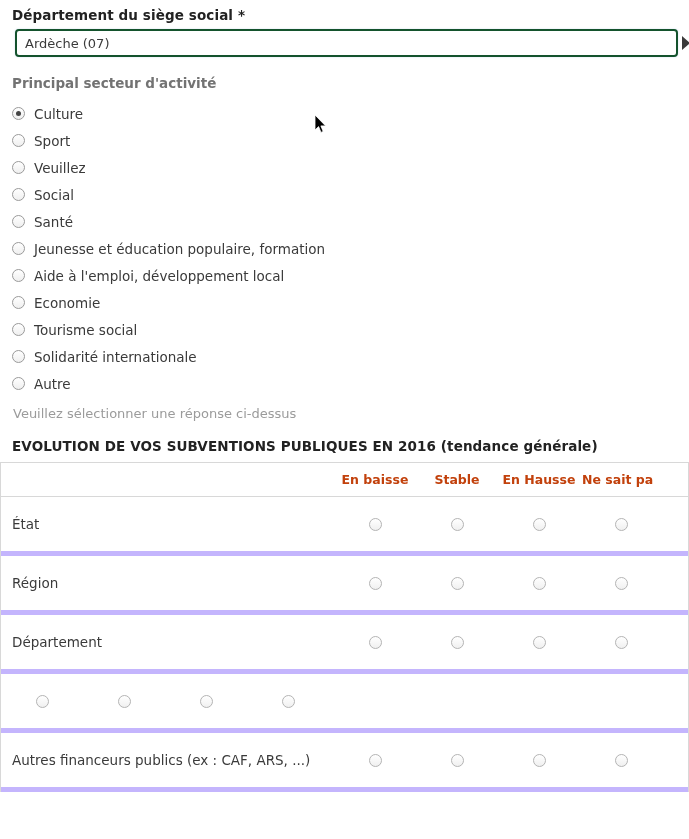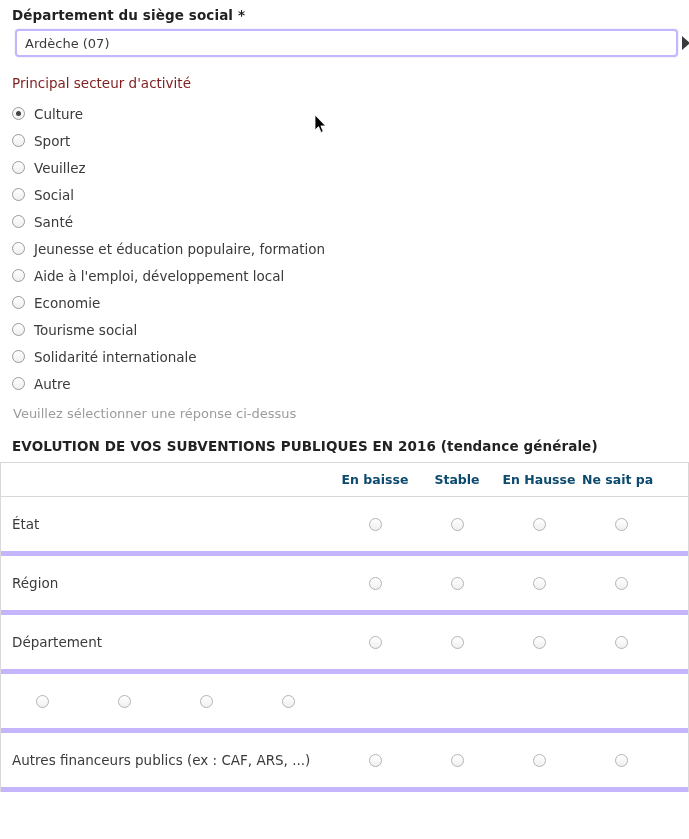--- a/index.html
+++ b/index.html
@@ -30,21 +30,21 @@
   }
 
   .select-wrap {
     position: relative;
     width: 663px;
     margin-left: 3px;
   }
   .select-box {
     width: 663px;
     height: 28px;
-    border: 2px solid #c4b5fd;
+    border: 2px solid #14532d;
     border-radius: 4px;
     background: #ffffff;
     display: flex;
     align-items: center;
     padding: 0 8px;
     font-size: 13px;
     color: #3a3a3a;
     box-shadow: 0 0 2px rgba(110,160,210,0.35);
   }
   .select-value { font-size: 13px; color: #3b3b3b; }
@@ -54,22 +54,22 @@
     right: -12px;
     top: 7px;
     width: 0; height: 0;
     border-top: 7px solid transparent;
     border-bottom: 7px solid transparent;
     border-left: 8px solid #3a3a3a;
   }
 
   .section-label {
     font-size: 13.5px;
-    font-weight: normal;
-    color: #7f1d1d;
+    font-weight: bold;
+    color: #737373;
     margin: 18px 0 9px 0;
   }
 
   .radio-list { margin: 0; padding: 0; }
   .radio-row {
     display: flex;
     align-items: center;
     height: 27px;
   }
   .radio {
@@ -138,21 +138,21 @@
     flex: 0 0 82px;
     width: 82px;
     display: flex;
     justify-content: center;
     align-items: center;
   }
   .mrow.head .mcell,
   .mrow.head .mcell-label {
     font-size: 12.5px;
     font-weight: bold;
-    color: #0c4a6e;
+    color: #c2410c;
   }
   .mrow.head .mcell { justify-content: center; }
   .mrow.head .mcell.last { justify-content: flex-start; padding-left: 2px; }
 
   .mradio {
     width: 13px;
     height: 13px;
     border-radius: 50%;
     border: 1px solid #b4b4b4;
     background-image: linear-gradient(#ffffff, #f0f0f0);

